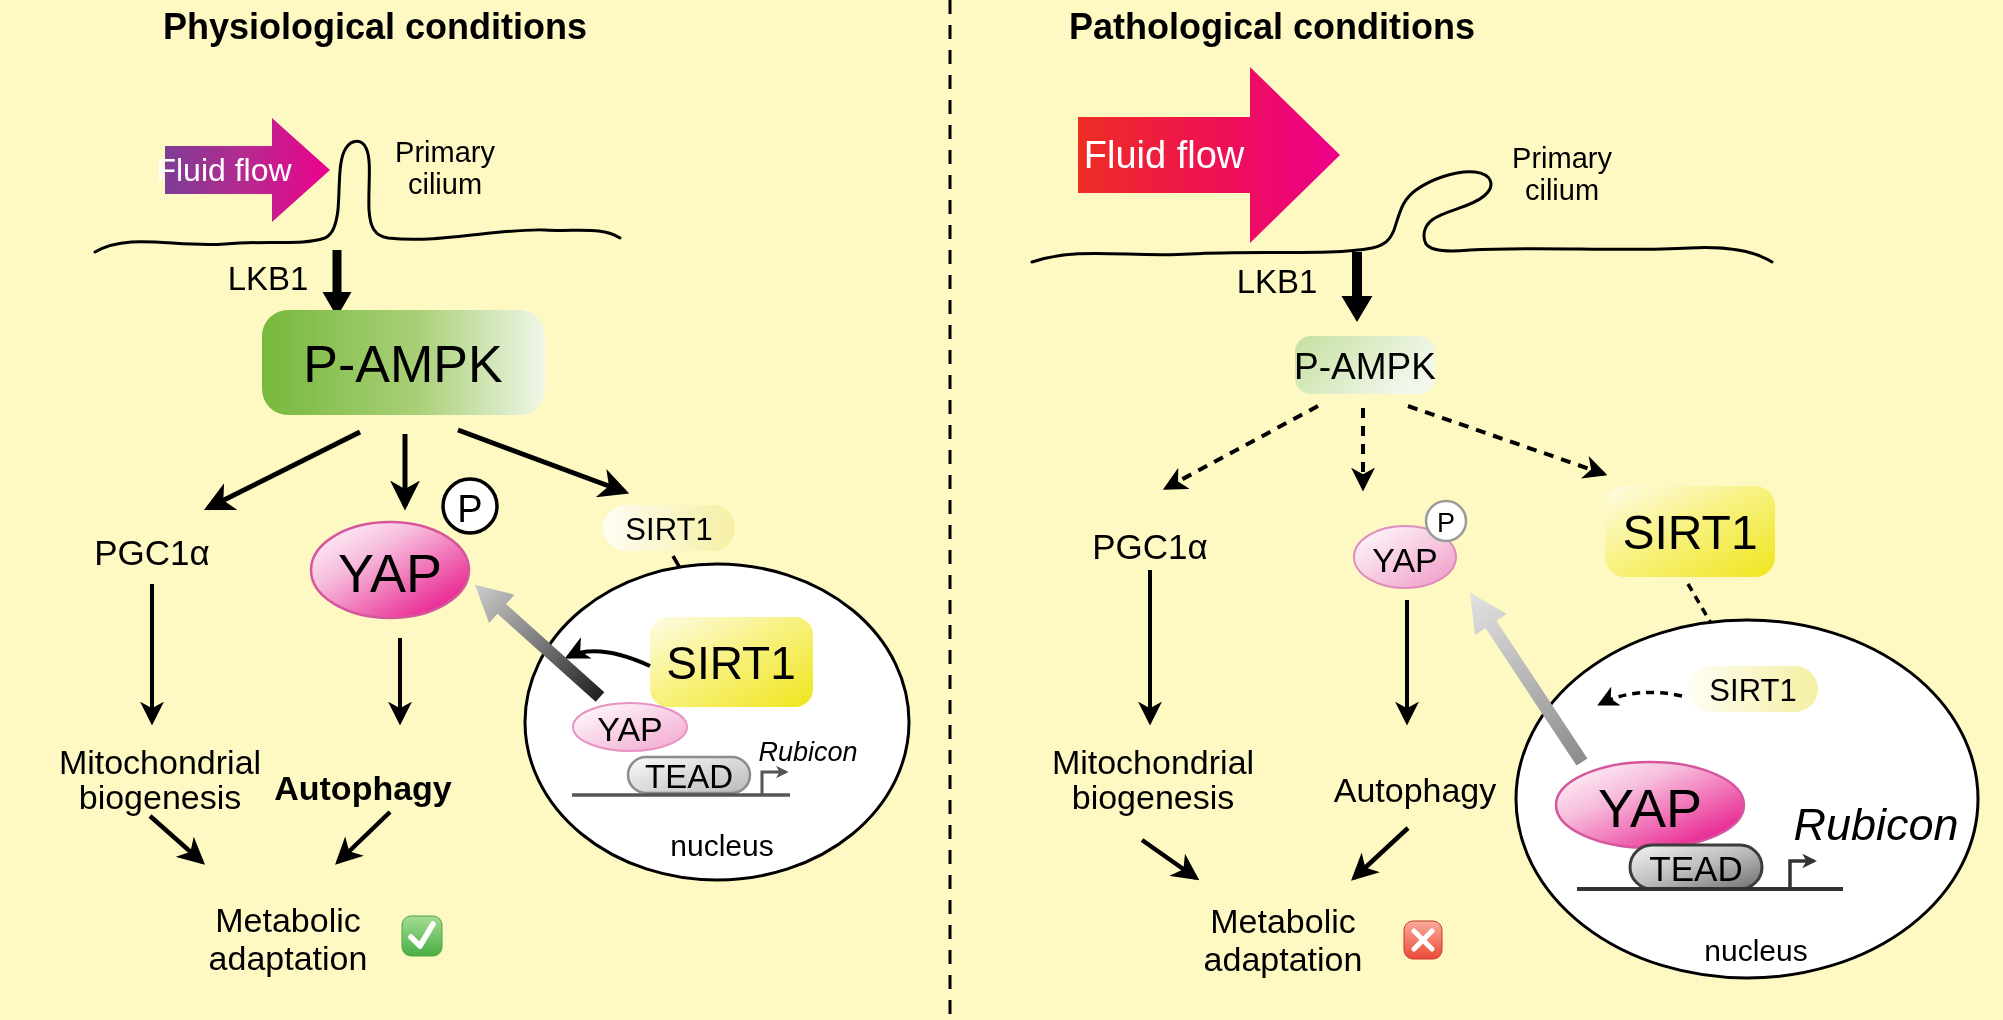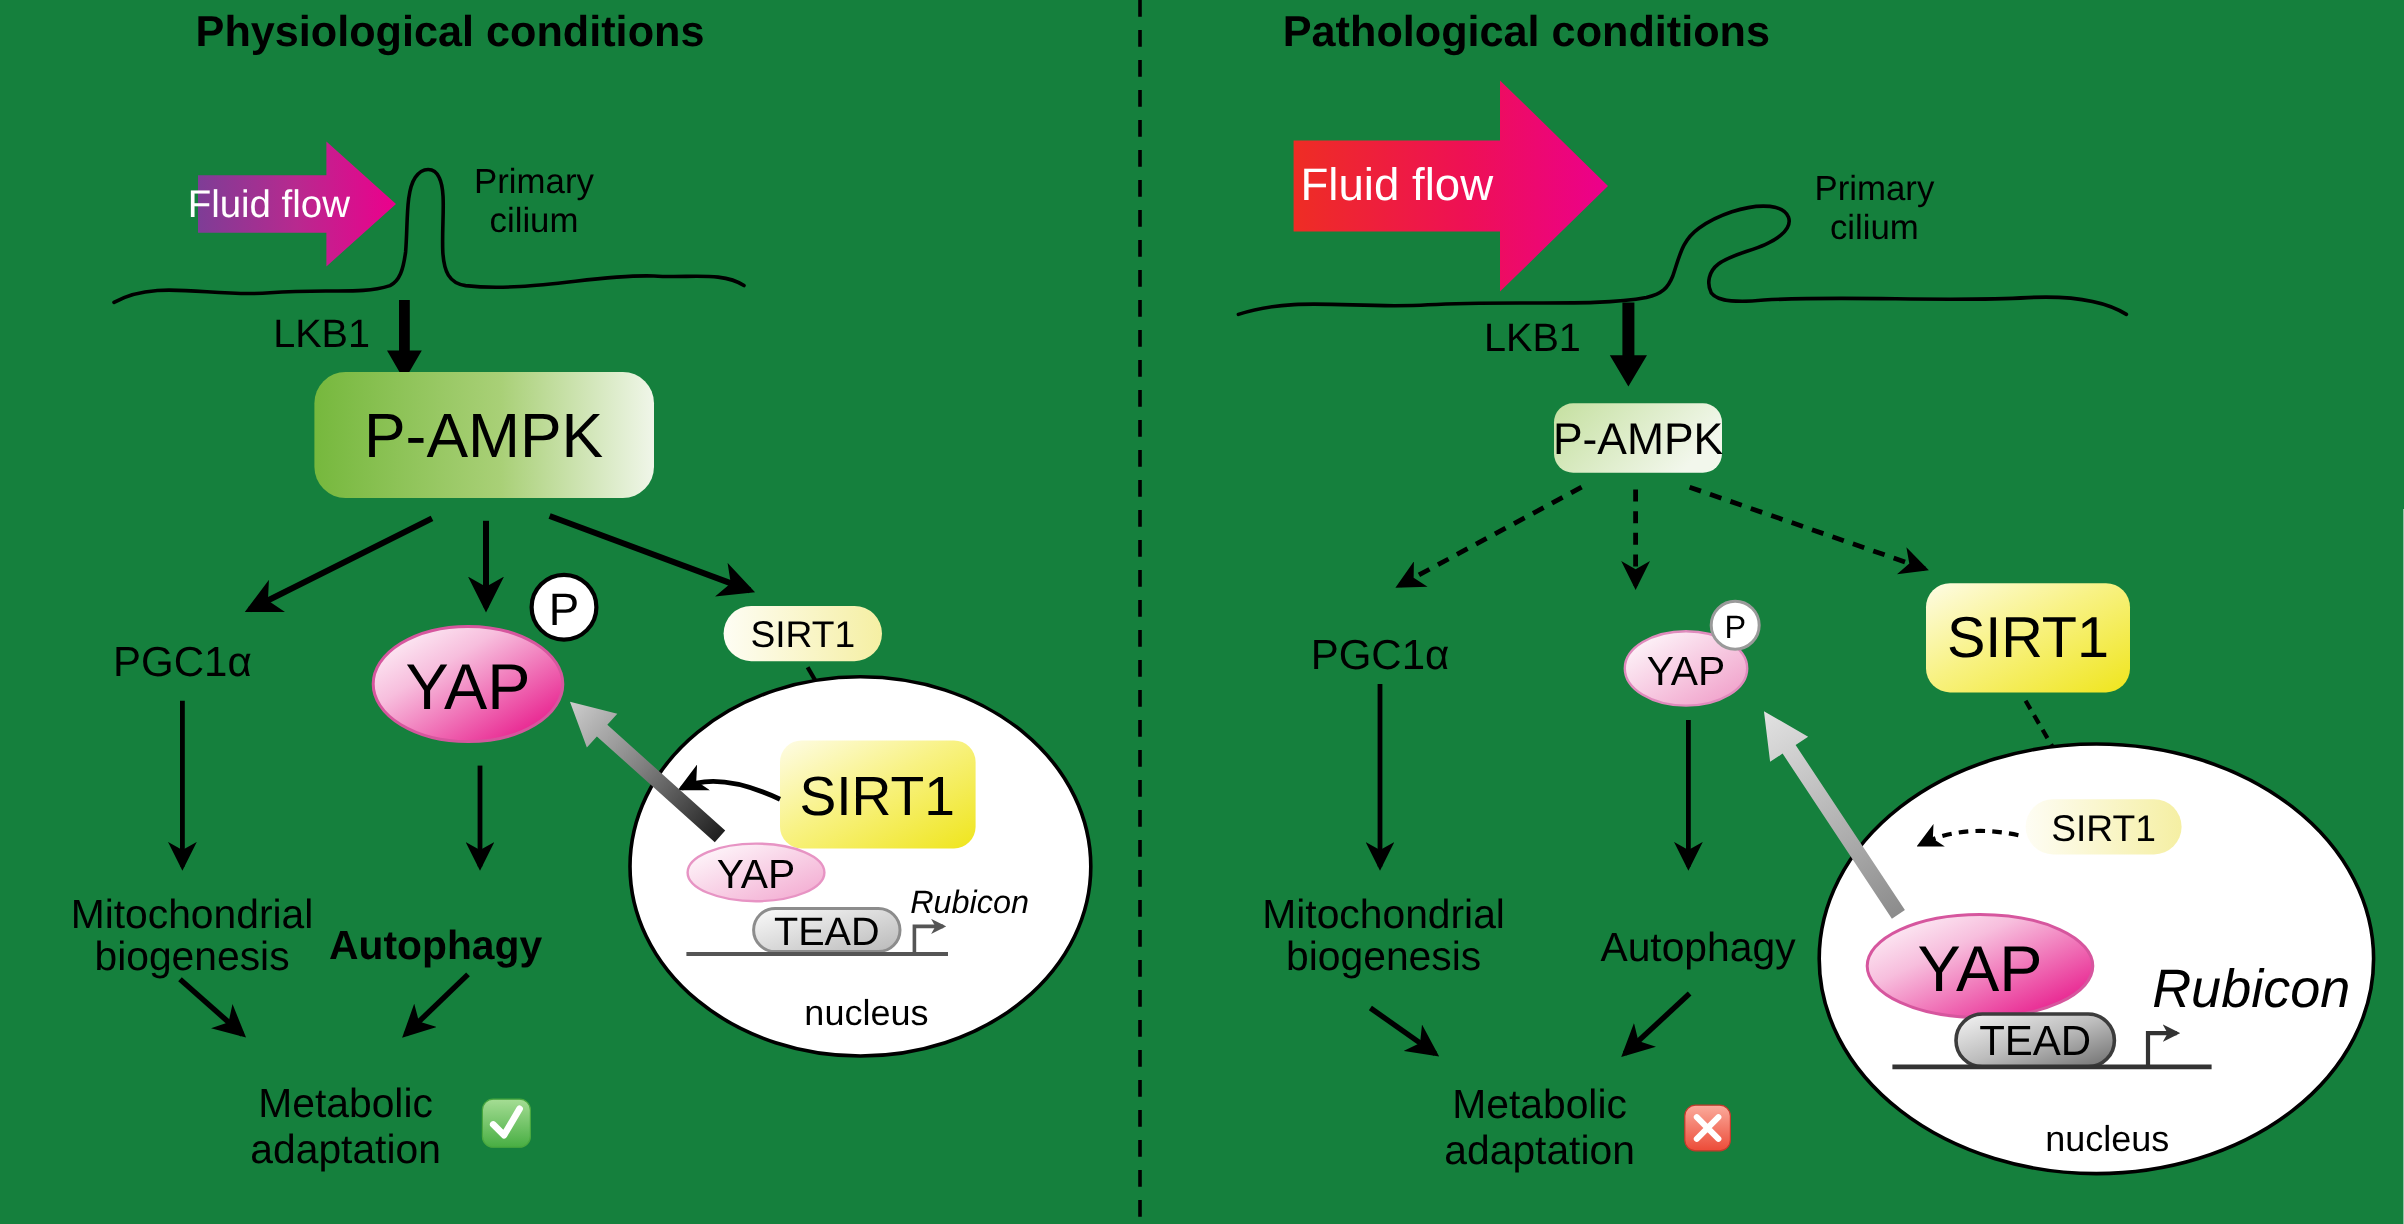--- a/index.html
+++ b/index.html
@@ -1,16 +1,16 @@
 <!DOCTYPE html>
 <html><head>
 <meta charset="utf-8">
 <style>
   html,body{margin:0;padding:0;background:#ffffff;}
-  .figure-wrap{width:2003px;height:1020px;position:relative;background:#15803d;overflow:hidden;}
+  .figure-wrap{width:2003px;height:1020px;position:relative;background:#fef9c3;overflow:hidden;}
   svg{display:block;}
   text{font-family:"Liberation Sans","DejaVu Sans",sans-serif;fill:#000;}
   .t-title{font-size:36px;font-weight:bold;}
   .t-white{fill:#ffffff;}
   .t-italic{font-style:italic;}
   .t-bold{font-weight:bold;}
 </style>
 </head>
 <body>
 

